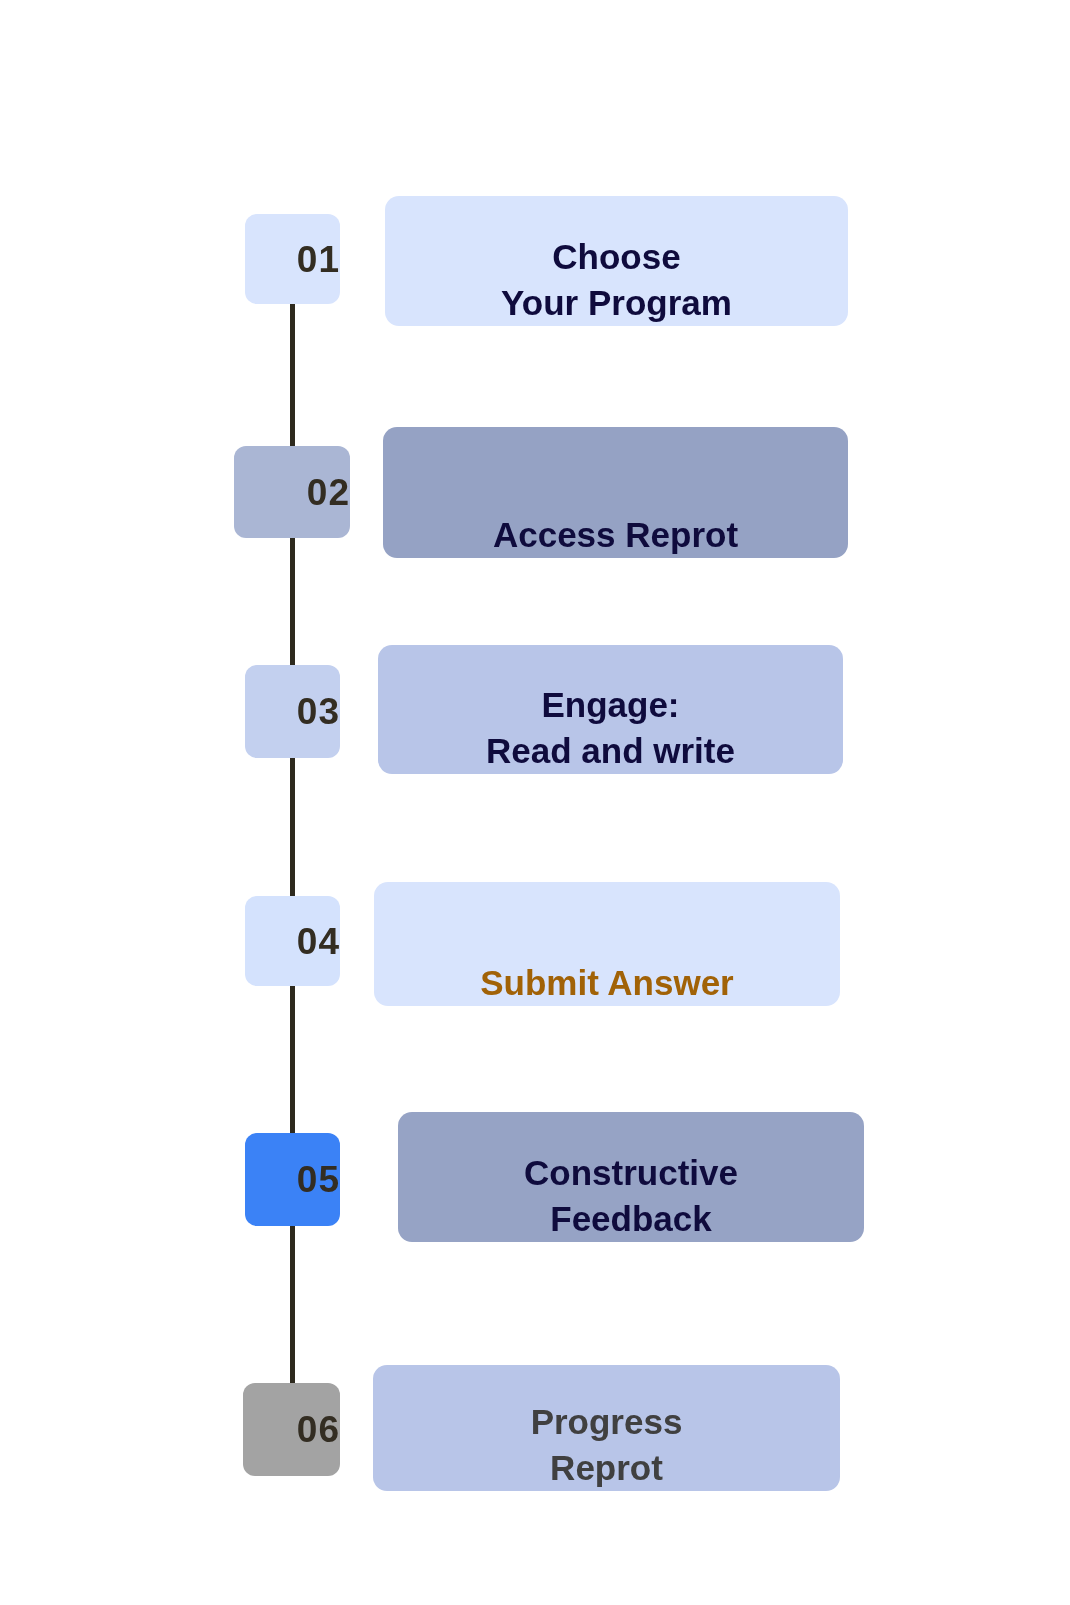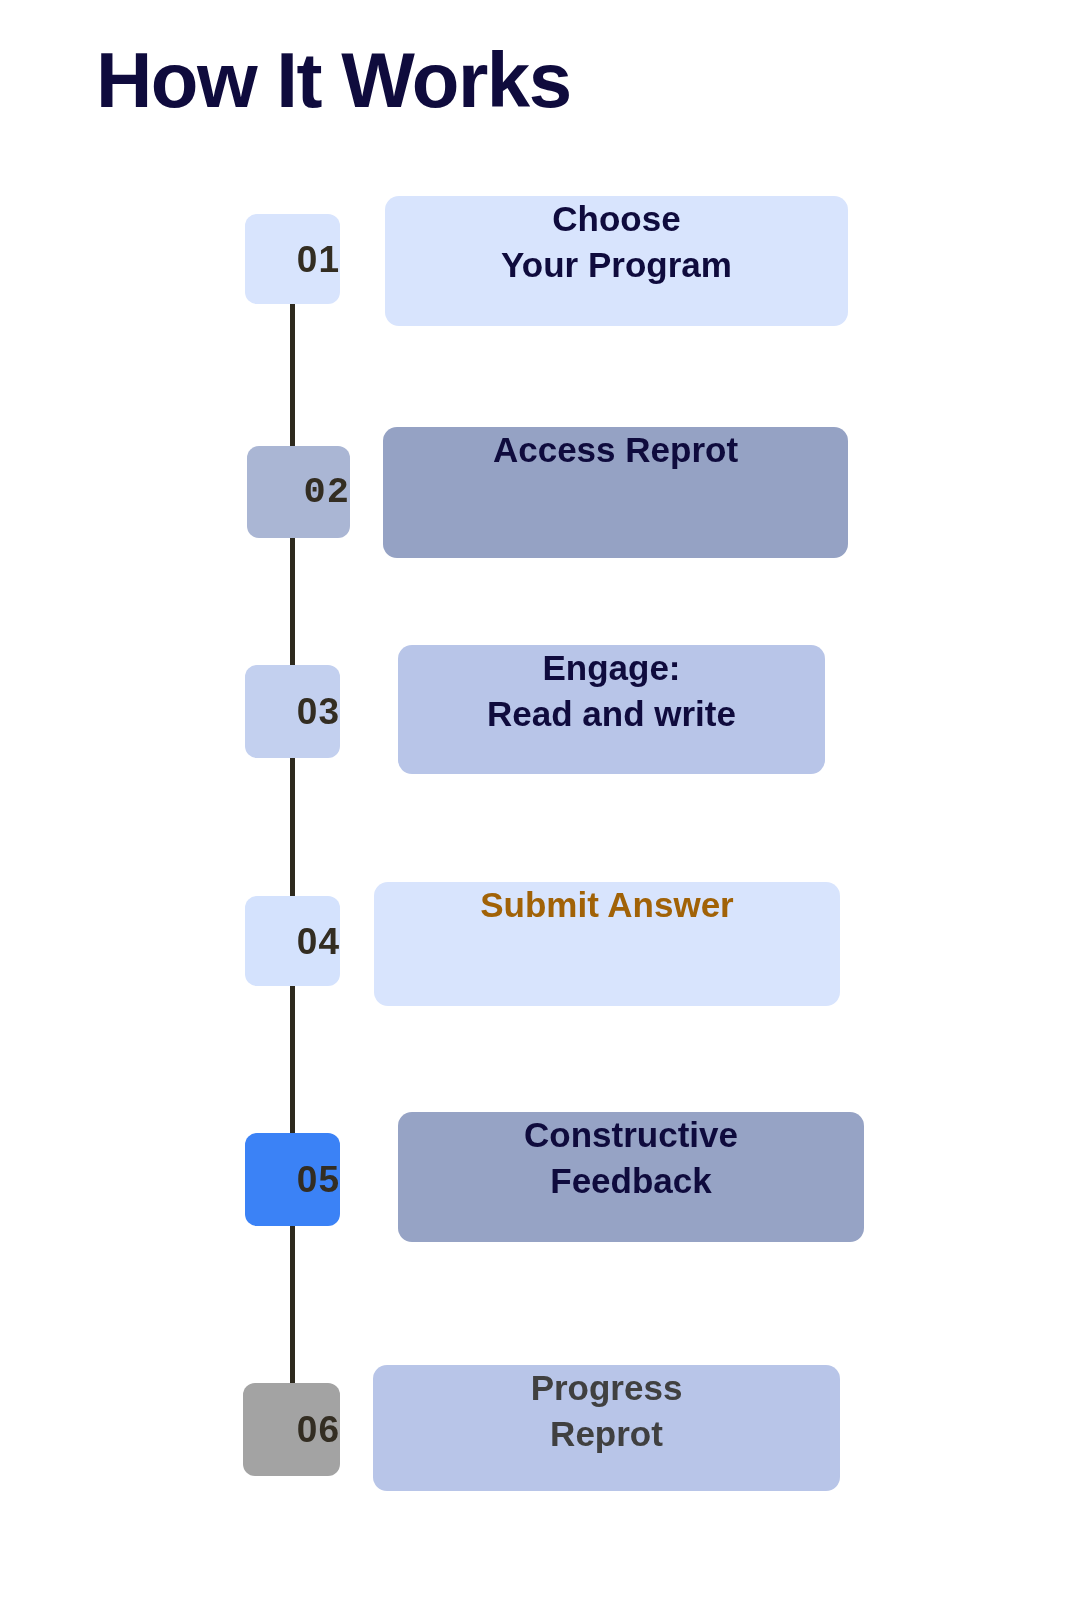--- a/index.html
+++ b/index.html
@@ -71,62 +71,61 @@
     font-size: 37px;
     font-weight: 700;
     color: #332d22;
     letter-spacing: 1px;
     line-height: 1;
   }
 
   .step-card {
     position: absolute;
     display: flex;
-    align-items: flex-start;
+    align-items: flex-end;
     justify-content: center;
     border-radius: 14px;
     z-index: 2;
     padding: 0 34px;
   }
 
   .step-card-label {
     font-size: 35px;
     font-weight: 700;
     color: #0f0b3d;
     line-height: 1.32;
     text-align: center;
     white-space: pre-line;
   }
 
   
   
   #step-1 .step-badge { left: 245px; top: 214px; width: 95px; height: 90px; }
   #step-1 .step-card  { left: 385px; top: 196px; width: 463px; height: 130px; }
   
-  #step-2 .step-badge { left: 247px; top: 446px; width: 103px; height: 92px; font-family: Liberation Mono, monospace; }
+  #step-2 .step-badge { left: 234px; top: 446px; width: 116px; height: 92px; }
   #step-2 .step-card  { left: 383px; top: 427px; width: 465px; height: 131px; }
   
   #step-3 .step-badge { left: 245px; top: 665px; width: 95px; height: 93px; }
-  #step-3 .step-card  { left: 398px; top: 645px; width: 427px; height: 129px; }
+  #step-3 .step-card  { left: 378px; top: 645px; width: 465px; height: 129px; }
   
   #step-4 .step-badge { left: 245px; top: 896px; width: 95px; height: 90px; }
   #step-4 .step-card  { left: 374px; top: 882px; width: 466px; height: 124px; }
   
   #step-5 .step-badge { left: 245px; top: 1133px; width: 95px; height: 93px; }
   #step-5 .step-card  { left: 374px; top: 1112px; width: 466px; height: 130px; }
   
   #step-6 .step-badge { left: 243px; top: 1383px; width: 97px; height: 93px; }
   #step-6 .step-card  { left: 373px; top: 1365px; width: 467px; height: 126px; }
 </style>
 </head>
 <body style="background: rgb(255, 255, 255);">
 
 <div id="poster" style="background: rgb(255, 255, 255);">
 
-  <h1 id="page-title" style="color: rgb(15, 11, 61);">How It Works</h1>
 
   <div id="timeline-line" style="background: rgb(46, 42, 30);"></div>
 
   <div id="steps">
 
     <div class="step-row" id="step-1">
       <div class="step-badge" style="background-color: rgb(216, 228, 253);">
         <span class="step-badge-label" style="color: rgb(51, 45, 34);">01</span>
       </div>
       <div class="step-card" style="background-color: rgb(216, 228, 253);">

